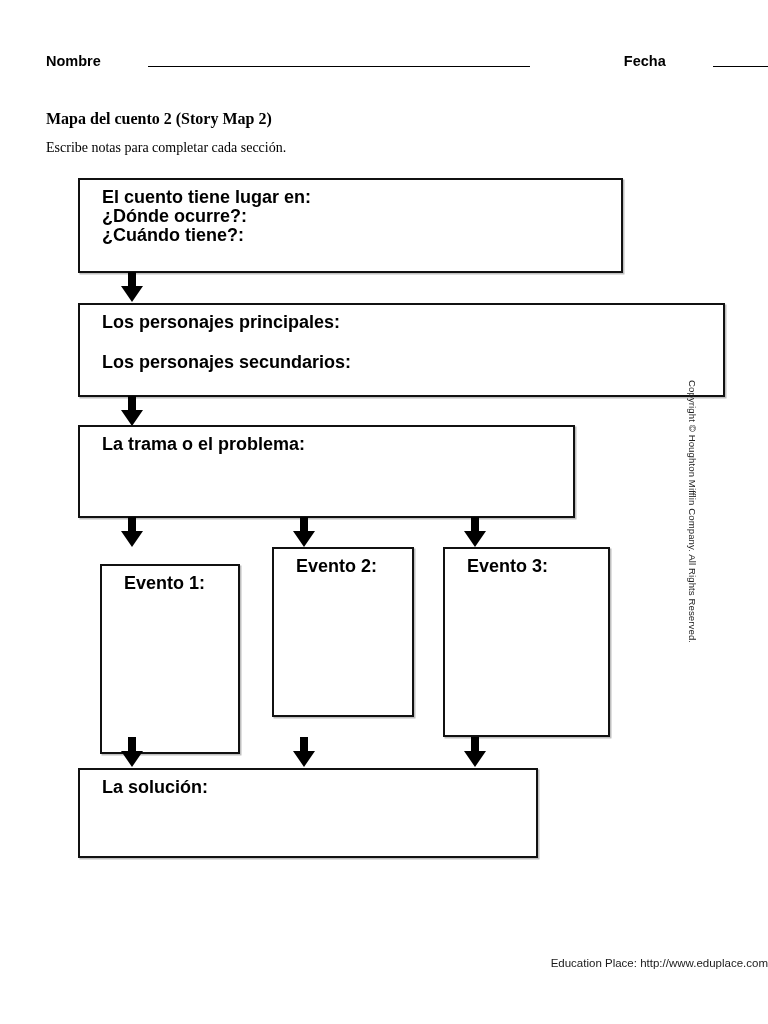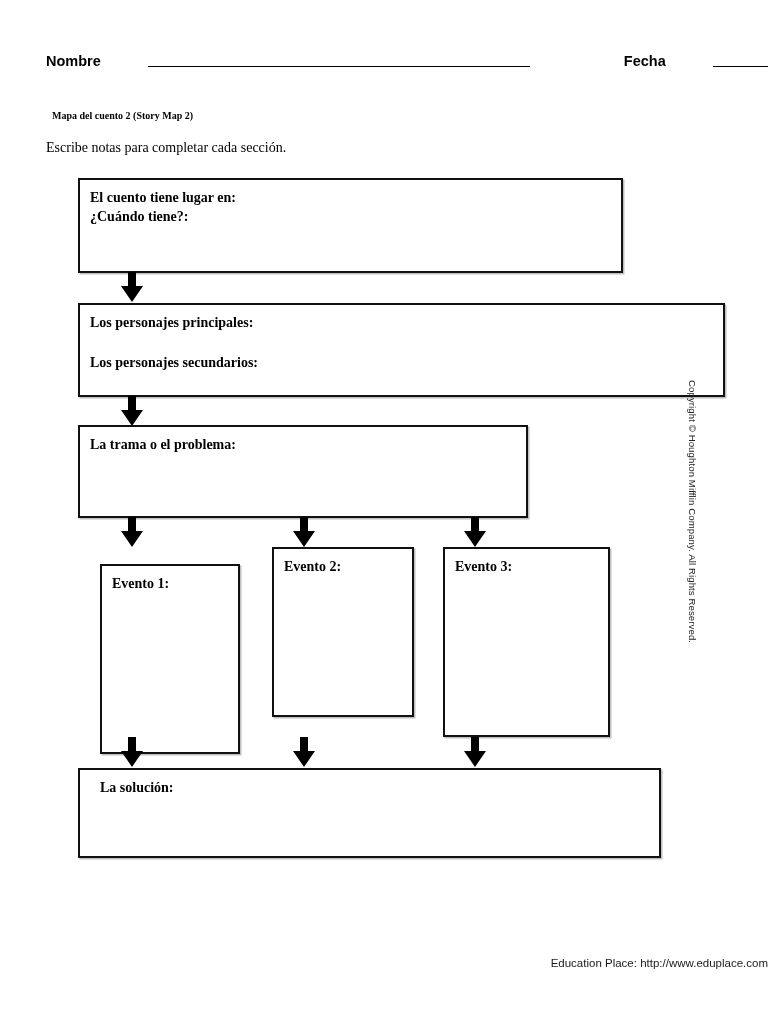--- a/index.html
+++ b/index.html
@@ -52,61 +52,61 @@
   .rule-fecha  { width: 147px; }
   .hdr-gap { width: 14px; flex: 0 0 auto; }
 
   
   .doc-title {
     position: absolute;
     left: 46px;
     top: 110px;
     font-family: "Liberation Serif", "DejaVu Serif", serif;
     font-weight: bold;
-    font-size: 10px;
-    white-space: nowrap;
-    margin-left: 6px;
+    font-size: 16px;
+    white-space: nowrap;
   }
   .doc-instruction {
     position: absolute;
     left: 46px;
     top: 140px;
     font-family: "Liberation Serif", "DejaVu Serif", serif;
     font-weight: normal;
     font-size: 14px;
     white-space: nowrap;
   }
 
   
   .map-box {
     position: absolute;
     border: 2.2px solid #111;
     background: #fff;
     box-sizing: border-box;
     box-shadow: 1.5px 1.5px 0 0 rgba(170,170,170,0.75);
   }
   .box-label {
-    font-family: Liberation Serif, serif;
+    font-family: Liberation Sans, sans-serif;
     font-weight: bold;
-    font-size: 14px;
+    font-size: 18px;
     line-height: 19px;
     white-space: nowrap;
+    margin-left: 12px;
   }
   .box-inner {
     padding: 8px 0 0 10px;
   }
   .box-inner.spaced .box-label + .box-label {
     margin-top: 21px;
   }
 
   
   #box-setting   { left: 78px; top: 178px;  width: 545px; height: 95px;  }
   #box-characters{ left: 78px; top: 303px;  width: 647px; height: 94px;  }
-  #box-plot      { left: 78px; top: 425px;  width: 450px; height: 93px;  }
-  #box-solution  { left: 78px; top: 768px;  width: 583px; height: 90px; padding-left: 10px;  }
+  #box-plot      { left: 78px; top: 425px;  width: 497px; height: 93px;  }
+  #box-solution  { left: 78px; top: 768px;  width: 460px; height: 90px;  }
 
   
   #box-event-1 { left: 100px; top: 564px; width: 140px; height: 190px; }
   #box-event-2 { left: 272px; top: 547px; width: 142px; height: 170px; }
   #box-event-3 { left: 443px; top: 547px; width: 167px; height: 190px; }
 
   
   .arrow-down {
     position: absolute;
     width: 22px;
@@ -184,20 +184,21 @@
     <span class="hdr-label">Fecha</span>
     <span class="hdr-rule rule-fecha"></span>
   </div>
 
   <div class="doc-title">Mapa del cuento 2 (Story Map 2)</div>
   <div class="doc-instruction">Escribe notas para completar cada sección.</div>
 
   <div class="map-box" id="box-setting">
     <div class="box-inner">
       <div class="box-label">El cuento tiene lugar en:</div>
+      <div class="box-label">¿Dónde ocurre?:</div>
       <div class="box-label">¿Cuándo tiene?:</div>
     </div>
   </div>
 
   <div class="arrow-down" id="arrow-setting-characters">
     <span class="shaft"></span>
     <span class="head"></span>
   </div>
 
   <div class="map-box" id="box-characters">

